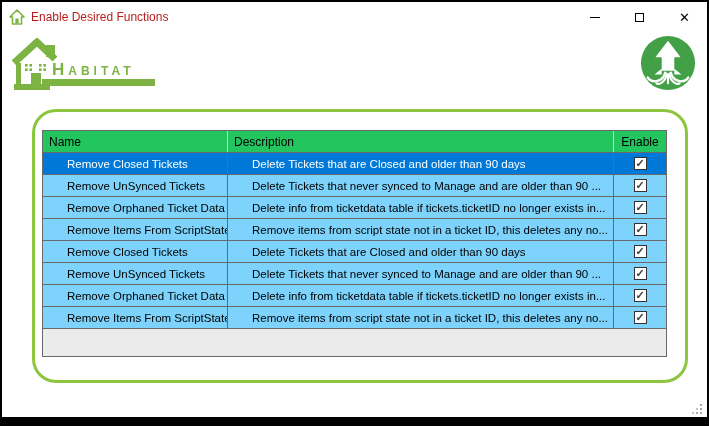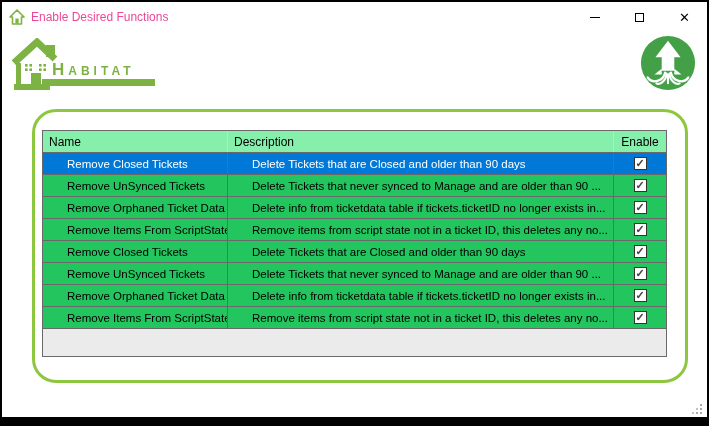--- a/index.html
+++ b/index.html
@@ -11,21 +11,21 @@
     background:#fff; border:2px solid #000; overflow:hidden;
   }
 
   
   .titlebar {
     position:absolute; left:0; top:0; right:0; height:30px;
     background:#fff; display:flex; align-items:center;
   }
   .titlebar-icon { width:16px; height:16px; margin-left:7px; flex:0 0 auto; }
   .titlebar-title {
-    margin-left:6px; font-size:12px; color:#ec4899; white-space:nowrap;
+    margin-left:6px; font-size:12px; color:#b91c1c; white-space:nowrap;
   }
   .titlebar-spacer { flex:1; }
   .winbtn {
     width:45px; height:30px; display:flex; align-items:center; justify-content:center;
     cursor:default;
   }
   .glyph-min { width:10px; height:0; border-top:1px solid #000; }
   .glyph-max { width:9px; height:9px; border:1px solid #000; }
   .glyph-close { font-size:13px; color:#000; line-height:1; }
 
@@ -50,33 +50,33 @@
     position:absolute; left:30px; top:107px; width:656px; height:274px;
     border:3px solid #8DC63F; border-radius:24px; background:#fff;
   }
 
   
   .grid {
     position:absolute; left:40px; top:128px; width:625px; height:227px;
     background:#EBEBEB; border:1px solid #696969; overflow:hidden;
   }
   .grid-header {
-    display:flex; height:22px; background:#86efac;
+    display:flex; height:22px; background:#22c55e;
     border-bottom:1px solid #696969; color:#000;
   }
   .hcell {
     font-size:12px; display:flex; align-items:center; padding-left:6px;
     border-right:1px solid #d4d4d4; overflow:hidden; white-space:nowrap;
   }
   .hcell:last-child { border-right:none; justify-content:center; padding-left:0; }
   .col-name   { width:185px; flex:0 0 auto; }
   .col-desc   { flex:1 1 auto; }
   .col-enable { width:52px; flex:0 0 auto; }
   .grid-row {
-    display:flex; height:22px; background:#22c55e;
+    display:flex; height:22px; background:#7dd3fc;
     border-bottom:1px solid #696969; color:#000;
   }
   .cell {
     font-size:11.5px; display:flex; align-items:center; padding-left:24px;
     border-right:1px solid #696969; overflow:hidden; white-space:nowrap;
   }
   .cell.col-enable { justify-content:center; padding-left:0; border-right:none; }
   .grid-row.selected { background:#0078D7; color:#fff; }
 
   .checkbox {

